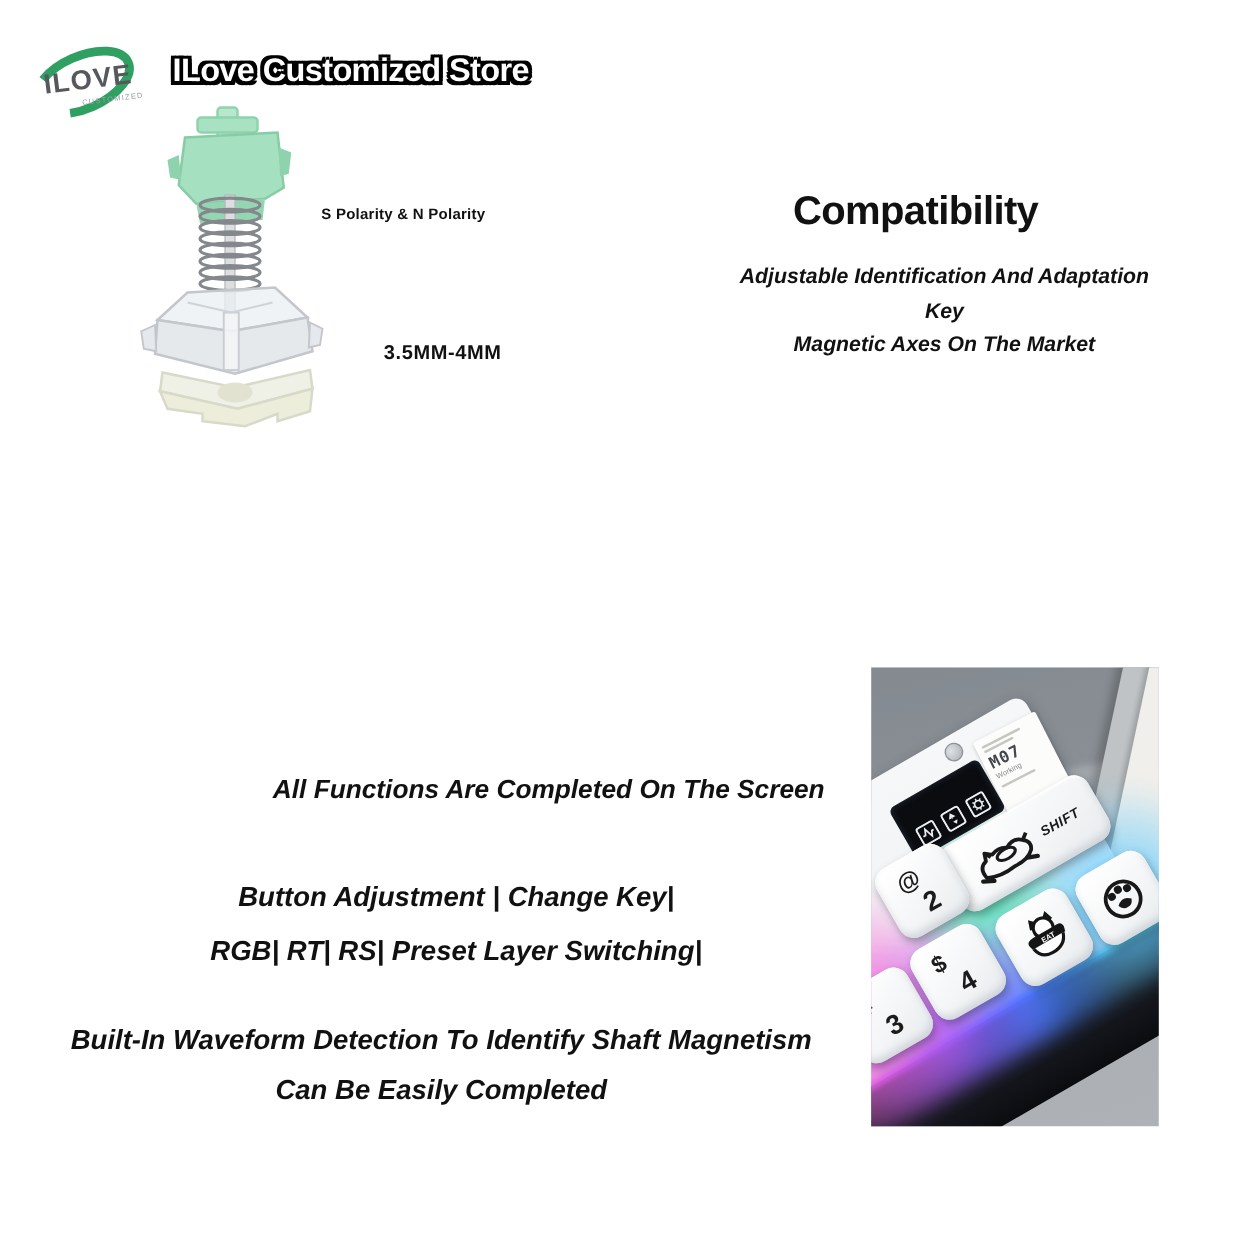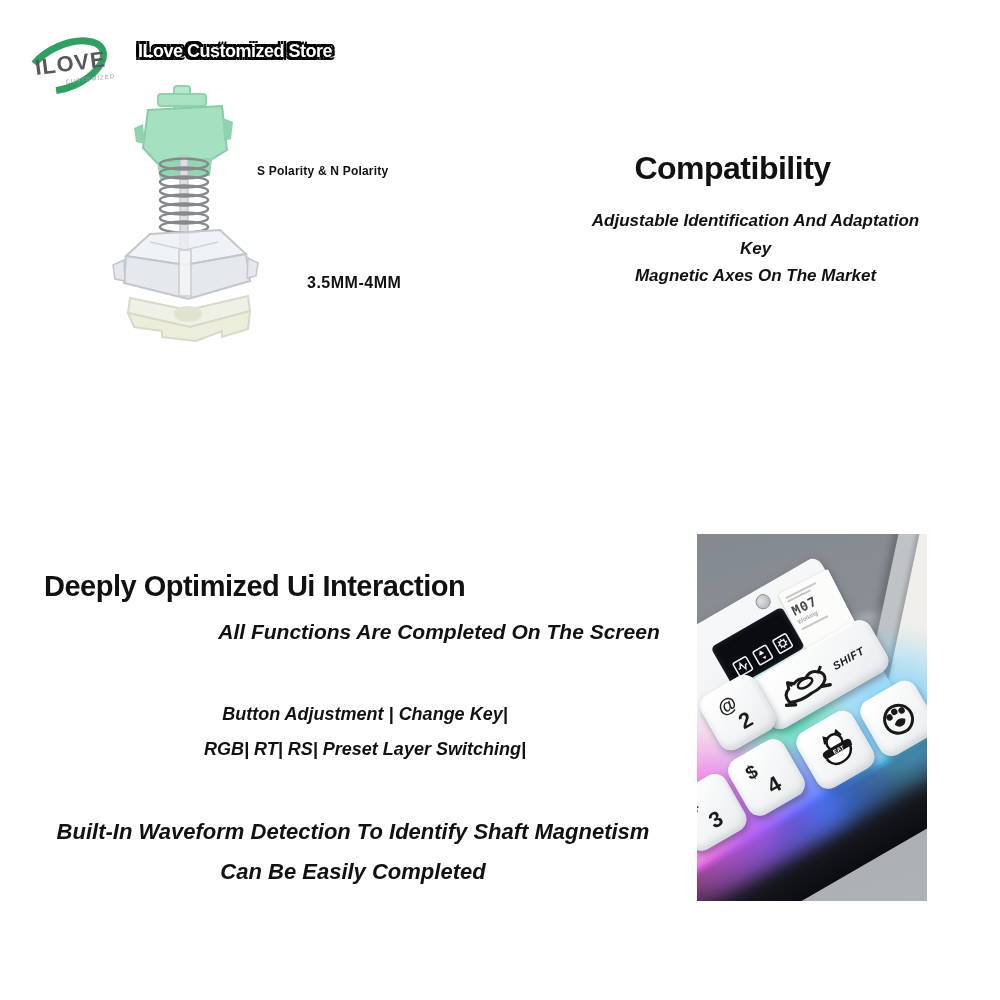--- a/index.html
+++ b/index.html
@@ -3,21 +3,21 @@
 <meta charset="utf-8">
 <style>
   html,body{margin:0;padding:0;background:#fff;}
   .canvas{position:relative;width:1000px;height:1000px;background:#ffffff;overflow:hidden;
           font-family:"Liberation Sans","DejaVu Sans",sans-serif;color:#111;}
 
   
   .logo{position:absolute;left:14px;top:22px;width:115px;height:82px;}
 
   
-  .main-title{position:absolute;left:138px;top:41px;font-size:18px;font-weight:bold;
+  .main-title{position:absolute;left:138px;top:41px;font-size:26px;font-weight:bold;
     letter-spacing:-0.5px;color:#fff;white-space:nowrap;
     text-shadow:-3px -3px 0 #000,0 -3px 0 #000,3px -3px 0 #000,-3px 0 0 #000,3px 0 0 #000,
                 -3px 3px 0 #000,0 3px 0 #000,3px 3px 0 #000;}
 
   
   .switch-illo{position:absolute;left:100px;top:84px;}
 
   .polarity-label{position:absolute;left:257px;top:164px;font-size:12px;font-weight:bold;
     letter-spacing:0.2px;white-space:nowrap;}
   .travel-label{position:absolute;left:307px;top:234px;font-size:16px;font-weight:bold;
@@ -28,21 +28,21 @@
   .compat-heading{font-size:32px;font-weight:bold;letter-spacing:-0.5px;margin:0;}
   .compat-lines{margin-top:20px;font-size:17px;font-weight:bold;font-style:italic;line-height:1.62;}
   .compat-lines span{display:block;margin-left:46px;}
 
   
   .deep-heading{position:absolute;left:44px;top:570px;font-size:29px;font-weight:bold;
     letter-spacing:-0.5px;white-space:nowrap;}
   .allfunc{position:absolute;left:0;top:620px;width:878px;text-align:center;
     font-size:21px;font-style:italic;font-weight:bold;}
   .features{position:absolute;left:0;top:697px;width:730px;text-align:center;
-    font-size:18px;font-style:italic;font-weight:bold;line-height:1.95;}
+    font-size:22px;font-style:italic;font-weight:bold;line-height:1.95;}
   .features span{display:block;}
   .detection{position:absolute;left:0;top:812px;width:706px;text-align:center;
     font-size:22px;font-style:italic;font-weight:bold;line-height:1.8;}
   .detection span{display:block;}
 
   
   .photo{position:absolute;left:697px;top:534px;width:230px;height:367px;overflow:hidden;
     background:linear-gradient(165deg,#9ba0a6 0%,#a6abb0 45%,#aeb2b6 100%);}
   .shadow-band{position:absolute;left:-30px;top:-34px;width:330px;height:118px;
     transform:rotate(-10deg);background:rgba(66,72,81,.26);filter:blur(3px);}
@@ -153,21 +153,20 @@
   <div class="travel-label">3.5MM-4MM</div>
 
   <div class="compat">
     <h2 class="compat-heading">Compatibility</h2>
     <div class="compat-lines">
       <span>Adjustable Identification And Adaptation Key</span>
       <span>Magnetic Axes On The Market</span>
     </div>
   </div>
 
-  <div class="deep-heading">Deeply Optimized Ui Interaction</div>
   <div class="allfunc">All Functions Are Completed On The Screen</div>
   <div class="features">
     <span>Button Adjustment | Change Key|</span>
     <span>RGB| RT| RS| Preset Layer Switching|</span>
   </div>
   <div class="detection">
     <span>Built-In Waveform Detection To Identify Shaft Magnetism</span>
     <span>Can Be Easily Completed</span>
   </div>
 

